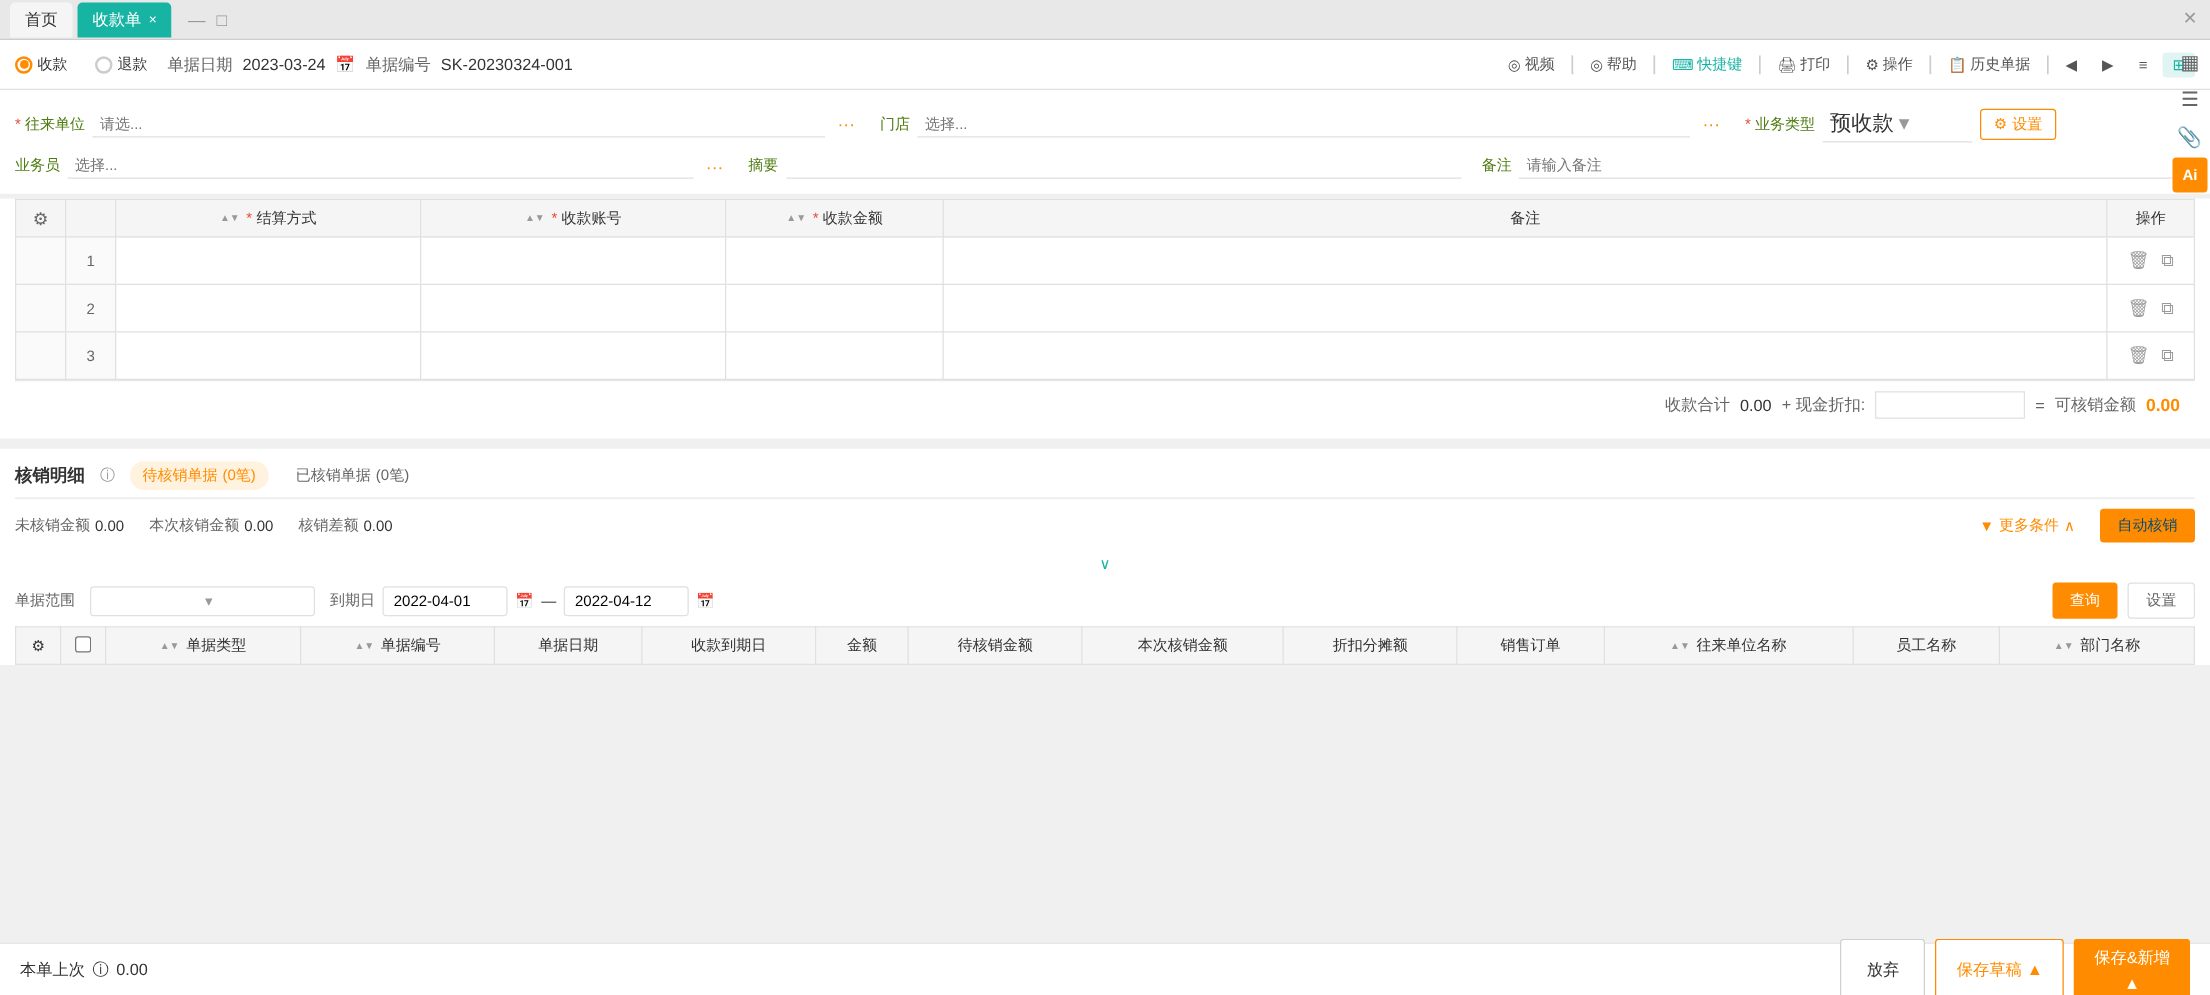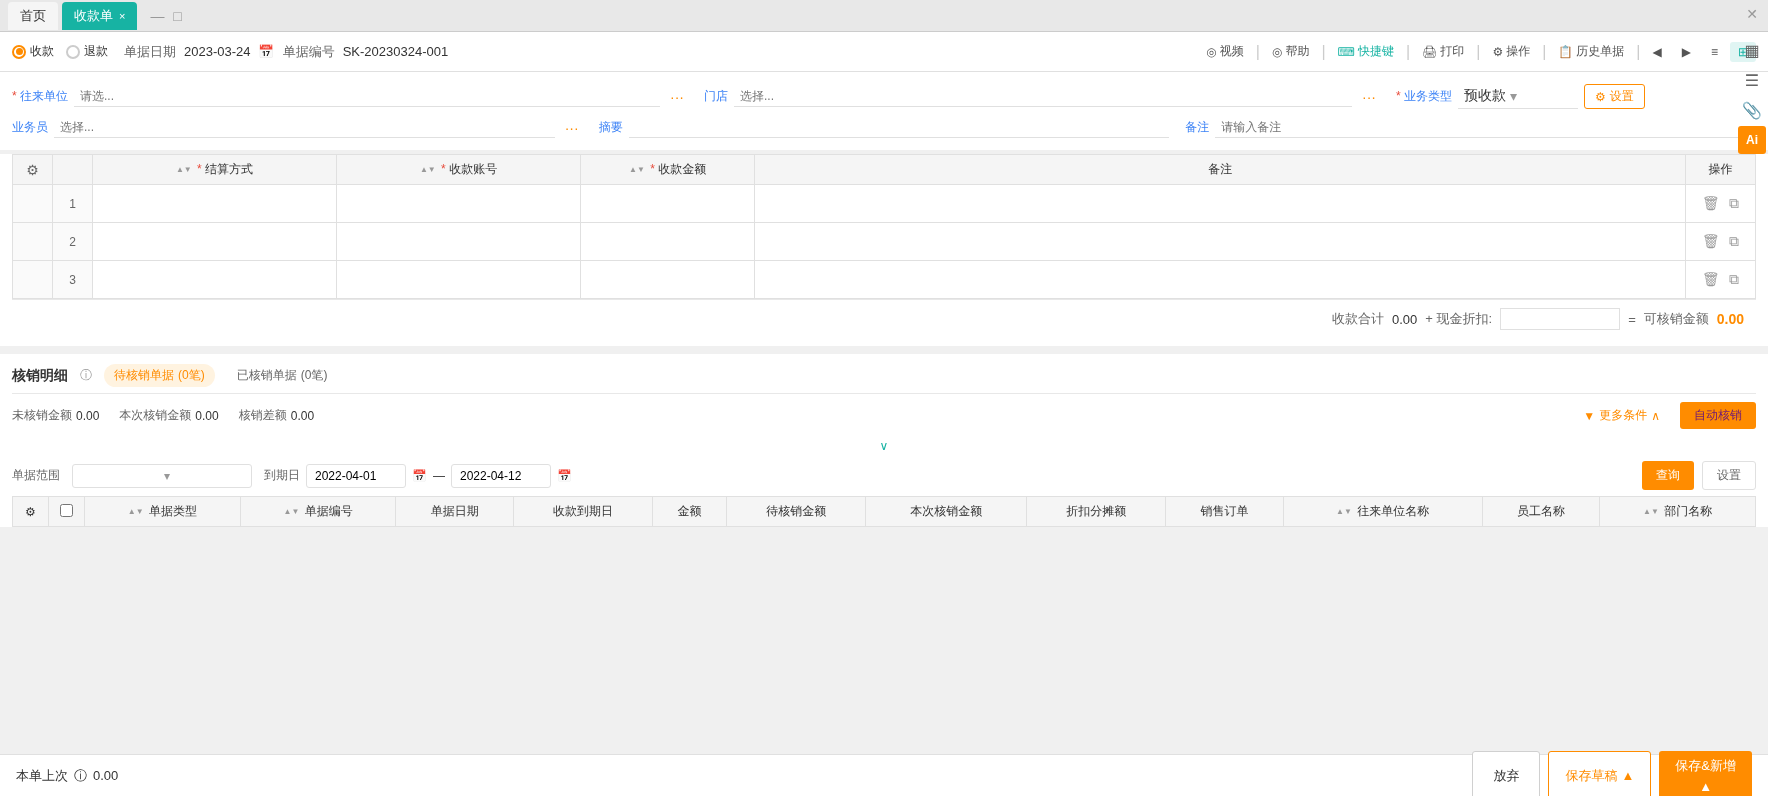--- a/index.html
+++ b/index.html
@@ -35,21 +35,21 @@
 
     
     .header-toolbar {
       display: flex; align-items: center;
       background: #fff;
       height: 40px;
       padding: 0 12px;
       border-bottom: 1px solid #e0e0e0;
       gap: 16px;
     }
-    .radio-group { display: flex; align-items: center; gap: 12px; }
+    .radio-group { display: flex; align-items: center; gap: 22px; }
     .radio-item { display: flex; align-items: center; gap: 4px; cursor: pointer; }
     .radio-circle {
       width: 14px; height: 14px;
       border-radius: 50%;
       border: 2px solid #ccc;
       display: flex; align-items: center; justify-content: center;
     }
     .radio-circle.checked { border-color: #ff8c00; }
     .radio-inner { width: 7px; height: 7px; border-radius: 50%; background: #ff8c00; }
     .doc-info { display: flex; align-items: center; gap: 8px; font-size: 13px; }
@@ -81,40 +81,40 @@
     .form-row {
       display: flex; align-items: center;
       padding: 4px 0;
       gap: 16px;
     }
     .form-field {
       display: flex; align-items: center;
       gap: 6px;
       flex: 1;
     }
-    .form-label { color: #3b82f6; white-space: nowrap; }
+    .form-label { color: #4d7c0f; white-space: nowrap; }
     .form-label.required::before { content: '* '; color: #e74c3c; }
     .form-input {
       flex: 1;
       border: none;
       border-bottom: 1px solid #e0e0e0;
       padding: 3px 6px;
       font-size: 12px;
       outline: none;
       color: #999;
       background: transparent;
     }
     .more-btn { color: #ff8c00; cursor: pointer; font-size: 14px; padding: 0 4px; }
     .type-select {
       display: flex; align-items: center;
       border: none;
       border-bottom: 1px solid #e0e0e0;
       padding: 3px 6px;
       background: transparent;
-      font-size: 14px;
+      font-size: 17px;
       color: #333;
       cursor: pointer;
       min-width: 120px;
     }
     .type-select-arrow { color: #999; margin-left: 4px; }
     .settings-btn {
       display: flex; align-items: center; gap: 4px;
       border: 1px solid #ff8c00;
       color: #ff8c00;
       padding: 3px 10px;
@@ -214,21 +214,21 @@
     .stat-item { display: flex; align-items: center; gap: 4px; }
     .stat-label { color: #666; }
     .stat-value { color: #333; }
     .filter-btn {
       display: flex; align-items: center; gap: 4px;
       color: #ff8c00; cursor: pointer; font-size: 12px;
       margin-left: auto;
     }
     .auto-verify-btn {
       background: #ff8c00;
-      color: #701a75;
+      color: #0c4a6e;
       border: none;
       padding: 5px 14px;
       border-radius: 3px;
       cursor: pointer;
       font-size: 12px;
     }
     .filter-row {
       display: flex; align-items: center;
       padding: 6px 0;
       gap: 12px;

